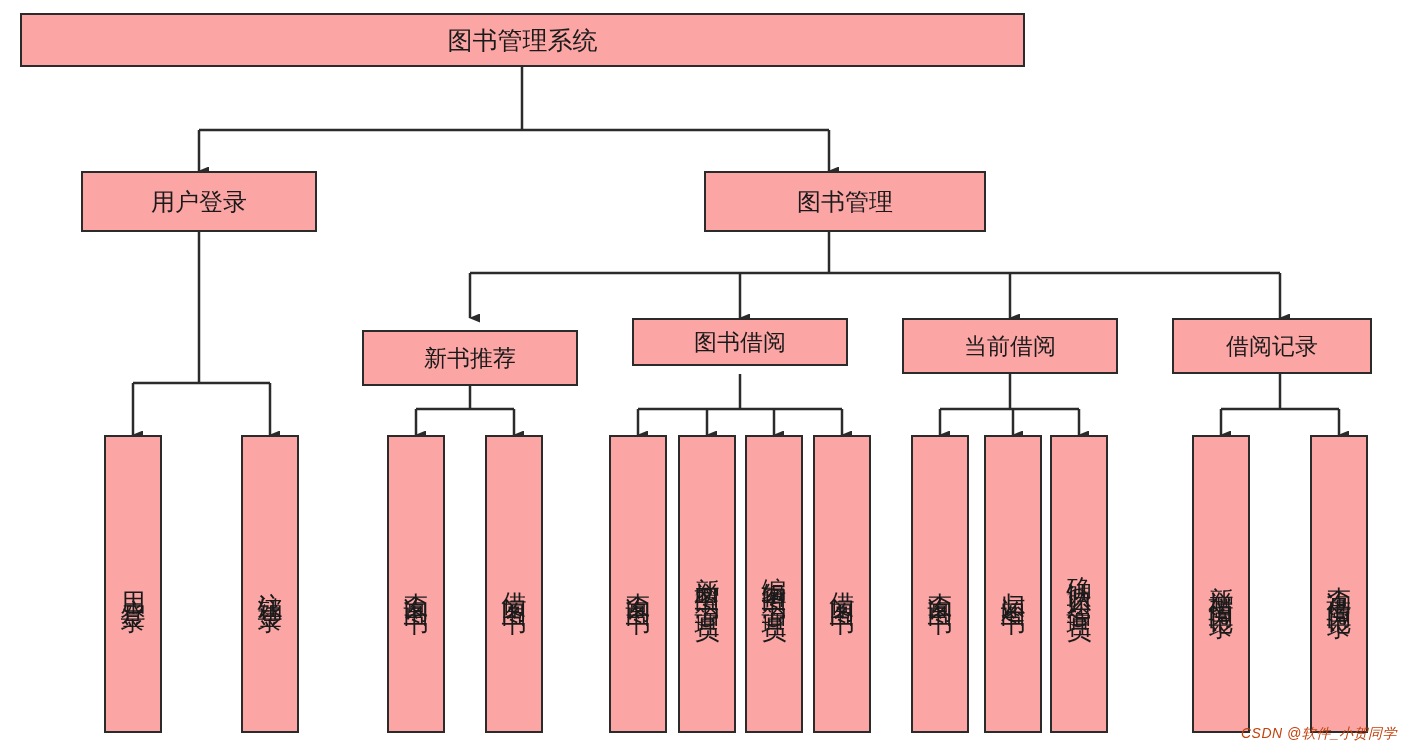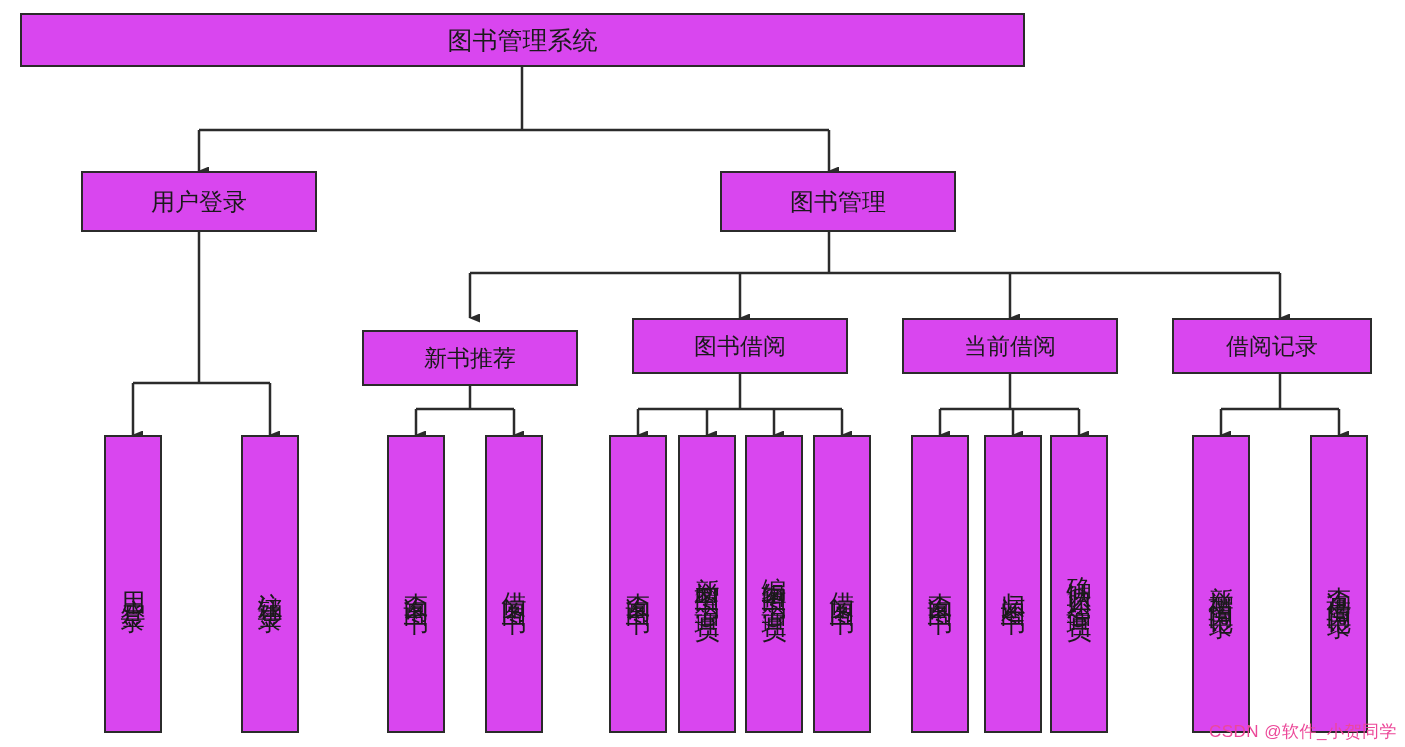--- a/index.html
+++ b/index.html
@@ -18,21 +18,21 @@
     position: absolute;
     left: 0;
     top: 0;
     width: 1405px;
     height: 747px;
   }
   .node-box {
     position: absolute;
     box-sizing: border-box;
     border: 2.5px solid #2b2b2b;
-    background: #d946ef;
+    background: #fca5a5;
     display: flex;
     align-items: center;
     justify-content: center;
     color: #1a1a1a;
   }
   .node-box.level0 { font-size: 25px; }
   .node-box.level1 { font-size: 24px; }
   .node-box.level2 { font-size: 23px; }
   .node-box.leaf {
     font-size: 25px;
@@ -47,24 +47,25 @@
     white-space: nowrap;
   }
   .h-label {
     line-height: 1;
     white-space: nowrap;
   }
   #watermark {
     position: absolute;
     right: 8px;
     bottom: 4px;
-    font-size: 17px;
-    color: #ec4899;
+    font-size: 14px;
+    color: #c2410c;
     white-space: nowrap;
     letter-spacing: 0.5px;
+    font-style: italic;
   }
 </style>
 </head>
 <body>
 
 <svg id="diagram" viewBox="0 0 1405 747" xmlns="http://www.w3.org/2000/svg" aria-hidden="true">
   <defs>
     <marker id="arrowhead" markerWidth="9" markerHeight="11" refX="4.5" refY="10" orient="auto" markerUnits="userSpaceOnUse">
       <path d="M0,0 L9,0 L4.5,11 Z" fill="#2b2b2b"></path>
     </marker>
@@ -106,27 +107,27 @@
     </g>
 </svg>
 
 <div id="nodes-layer">
     <div class="node-box level0" style="left: 20px; top: 13px; width: 1005px; height: 54px;">
       <span class="h-label">图书管理系统</span>
     </div>
     <div class="node-box level1" style="left: 81px; top: 171px; width: 236px; height: 61px;">
       <span class="h-label">用户登录</span>
     </div>
-    <div class="node-box level1" style="left: 720px; top: 171px; width: 236px; height: 61px;">
+    <div class="node-box level1" style="left: 704px; top: 171px; width: 282px; height: 61px;">
       <span class="h-label">图书管理</span>
     </div>
     <div class="node-box level2" style="left: 362px; top: 318px; width: 216px; height: 56px; margin-top: 12px;">
       <span class="h-label">新书推荐</span>
     </div>
-    <div class="node-box level2" style="left: 632px; top: 318px; width: 216px; height: 56px;">
+    <div class="node-box level2" style="left: 632px; top: 318px; width: 216px; height: 48px;">
       <span class="h-label">图书借阅</span>
     </div>
     <div class="node-box level2" style="left: 902px; top: 318px; width: 216px; height: 56px; text-align: right;">
       <span class="h-label">当前借阅</span>
     </div>
     <div class="node-box level2" style="left: 1172px; top: 318px; width: 200px; height: 56px;">
       <span class="h-label">借阅记录</span>
     </div>
     <div class="node-box leaf" style="left: 104px; top: 435px; width: 58px; height: 298px;">
       <span class="leaf-label">用户登录</span>

